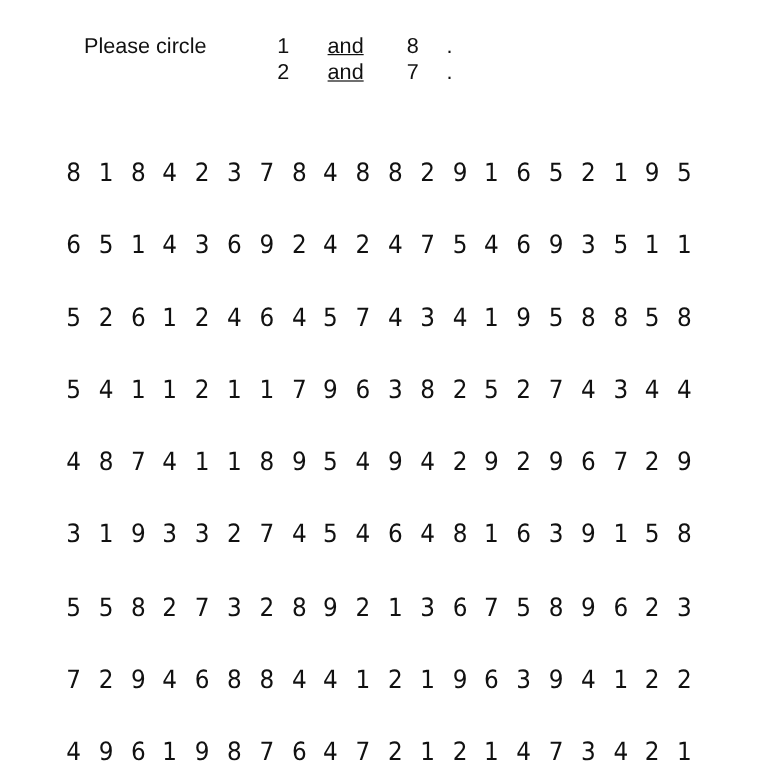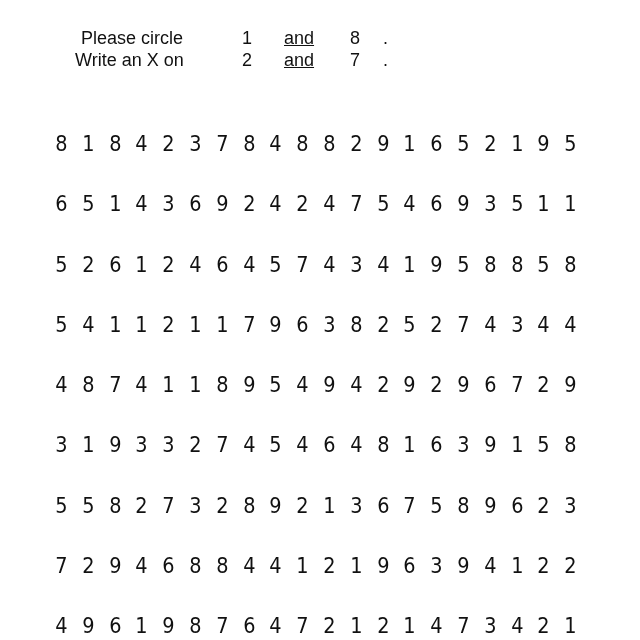--- a/index.html
+++ b/index.html
@@ -25,21 +25,20 @@
     }
     .instr-line {
       position: relative;
       height: 22px;
       width: 340px;
     }
     .instr-line span {
       position: absolute;
       top: 0;
       white-space: nowrap;
-      margin-left: 11px;
     }
     .instr-label { left: 0; }
     .instr-label.l1 { left: 6px; }
     .instr-num1 { left: 167px; }
     .instr-and { left: 209px; text-decoration: underline; }
     .instr-num2 { left: 275px; }
     .instr-dot { left: 308px; }
 
     .grid {
       position: absolute;
@@ -68,21 +67,20 @@
 
 <div class="instructions">
   <div class="instr-line">
     <span class="instr-label l1">Please circle</span>
     <span class="instr-num1">1</span>
     <span class="instr-and">and</span>
     <span class="instr-num2">8</span>
     <span class="instr-dot">.</span>
   </div>
   <div class="instr-line">
-    <span class="instr-label">Write an X on</span>
     <span class="instr-num1">2</span>
     <span class="instr-and">and</span>
     <span class="instr-num2">7</span>
     <span class="instr-dot">.</span>
   </div>
 </div>
 
 <div class="grid" id="grid">
     <div class="grid-row">
       <span class="cell">8</span>

